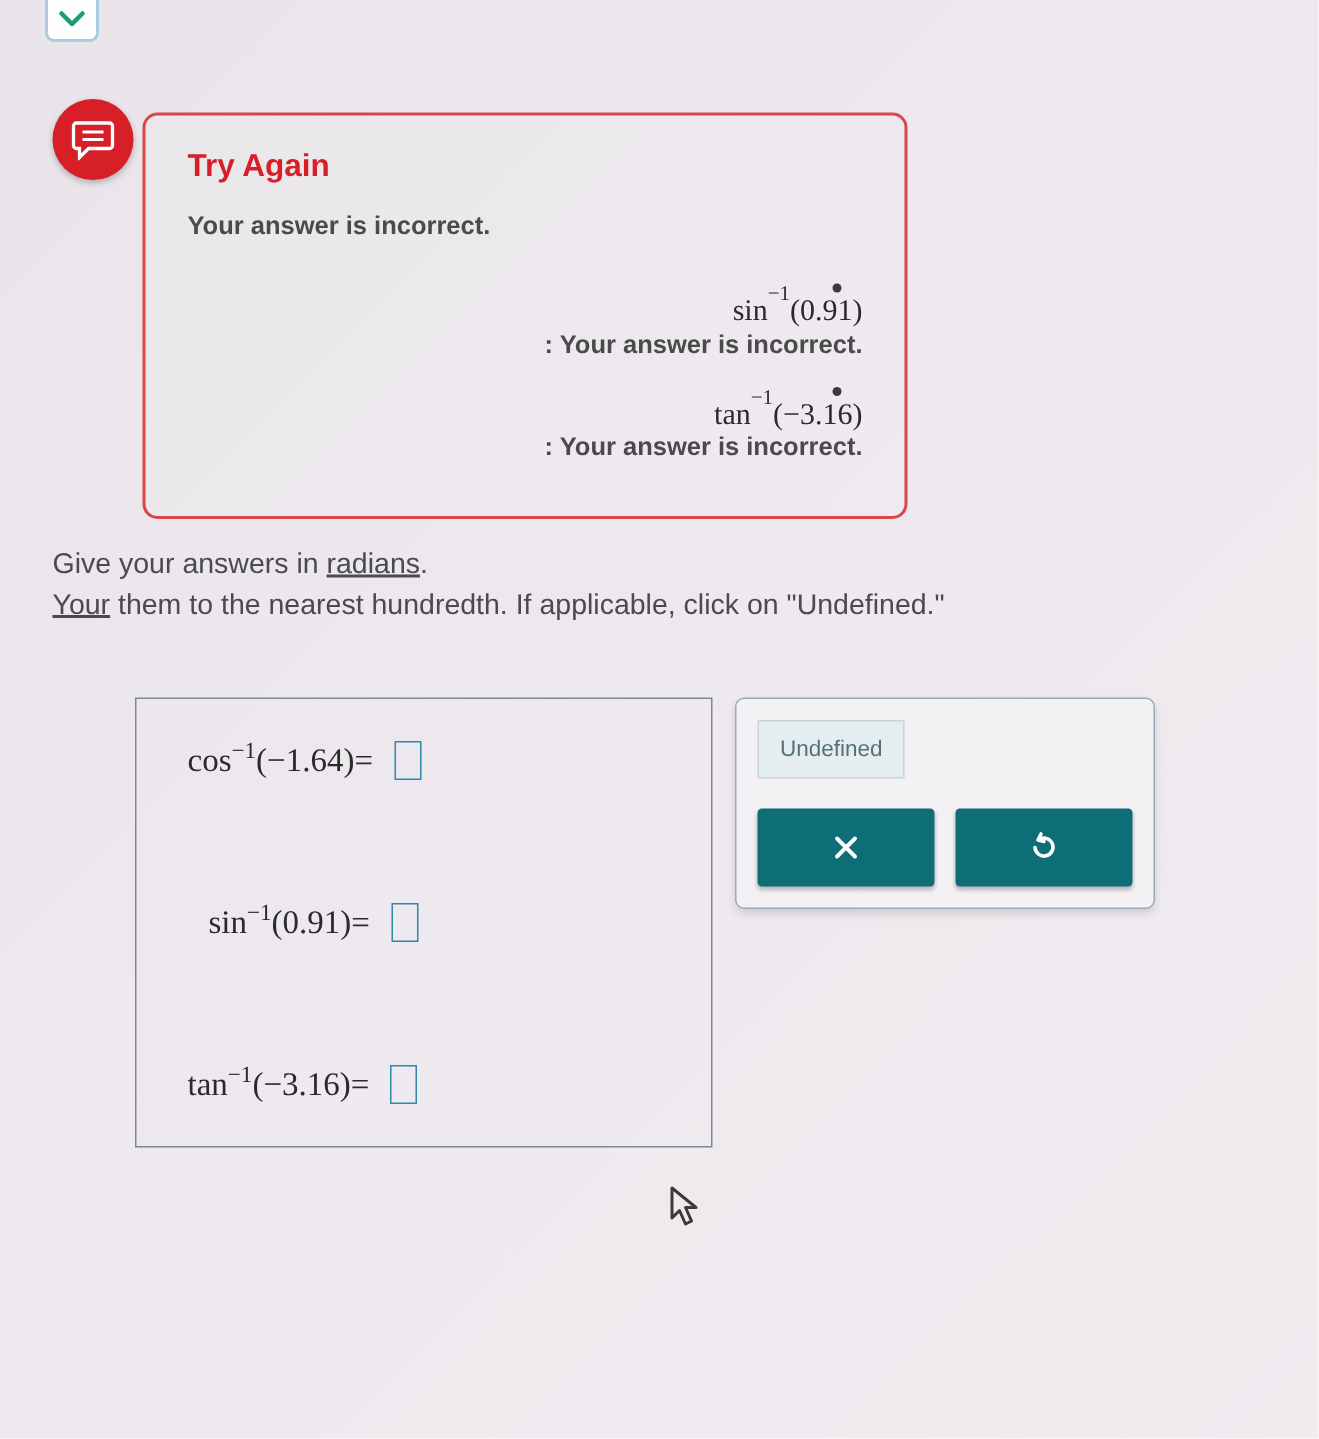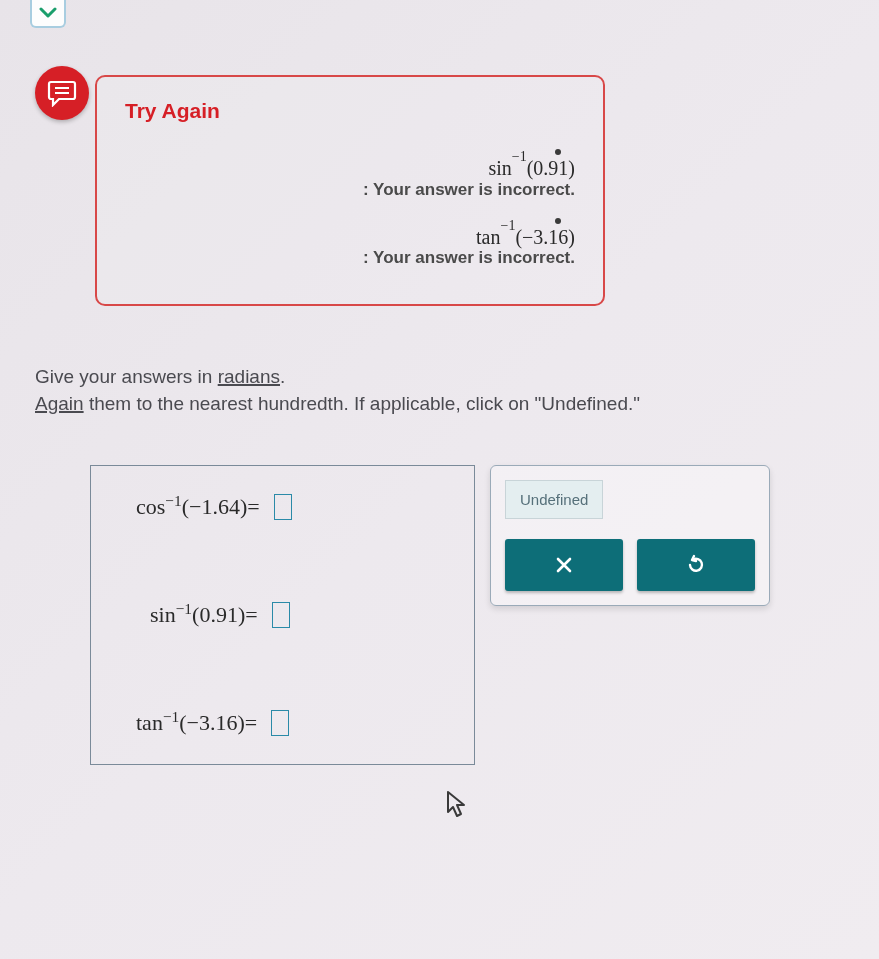--- a/index.html
+++ b/index.html
@@ -106,21 +106,21 @@
     text-decoration-thickness: 1.5px;
     cursor: pointer;
   }
   .answer-box {
     position: absolute;
     top: 465px;
     left: 90px;
     width: 385px;
     height: 300px;
     border: 1.5px solid #7a8a99;
-    padding: 28px 39px;
+    padding: 28px 28px;
     display: flex;
     flex-direction: column;
     justify-content: space-between;
   }
   .answer-row {
     display: flex;
     align-items: center;
     font-family: "Times New Roman", serif;
     font-size: 22px;
     color: #2a2a2a;
@@ -192,20 +192,21 @@
 <div class="feedback-icon">
   <svg width="30" height="28" viewBox="0 0 30 28">
     <path d="M4 3 h22 a2 2 0 0 1 2 2 v13 a2 2 0 0 1 -2 2 h-14 l-6 6 v-6 h-2 a2 2 0 0 1 -2 -2 v-13 a2 2 0 0 1 2 -2 z" fill="none" stroke="#ffffff" stroke-width="2.2"></path>
     <line x1="8" y1="9" x2="22" y2="9" stroke="#ffffff" stroke-width="2"></line>
     <line x1="8" y1="14" x2="22" y2="14" stroke="#ffffff" stroke-width="2"></line>
   </svg>
 </div>
 
 <div class="feedback-box">
   <div class="try-again-title">Try Again</div>
+  <div class="incorrect-heading">Your answer is incorrect.</div>
   <div class="bullets">
     <div class="bullet-row">
       <div class="bullet-dot"></div>
       <span class="math-expr">
         <span>sin</span><sup>−1</sup><span>(0.91)</span>
       </span>
       <span class="bullet-text">: Your answer is incorrect.</span>
     </div>
     <div class="bullet-row">
       <div class="bullet-dot"></div>
@@ -213,21 +214,21 @@
         <span>tan</span><sup>−1</sup><span>(−3.16)</span>
       </span>
       <span class="bullet-text">: Your answer is incorrect.</span>
     </div>
   </div>
 </div>
 
 <div class="instructions">
   <br>
   <span>Give your answers in </span><span class="underline-link">radians</span><span>.</span><br>
-  <span class="underline-link">Again</span><span> them to the nearest hundredth. If applicable, click on "Undefined."</span>
+  <span class="underline-link">Your</span><span> them to the nearest hundredth. If applicable, click on "Undefined."</span>
 </div>
 
 <div class="answer-box">
   <div class="answer-row">
     <span>cos</span>
       <sup>−1</sup>
       <span>(−1.64)</span>
       <span> = </span>
     <span class="answer-input-box"></span>
   </div>

